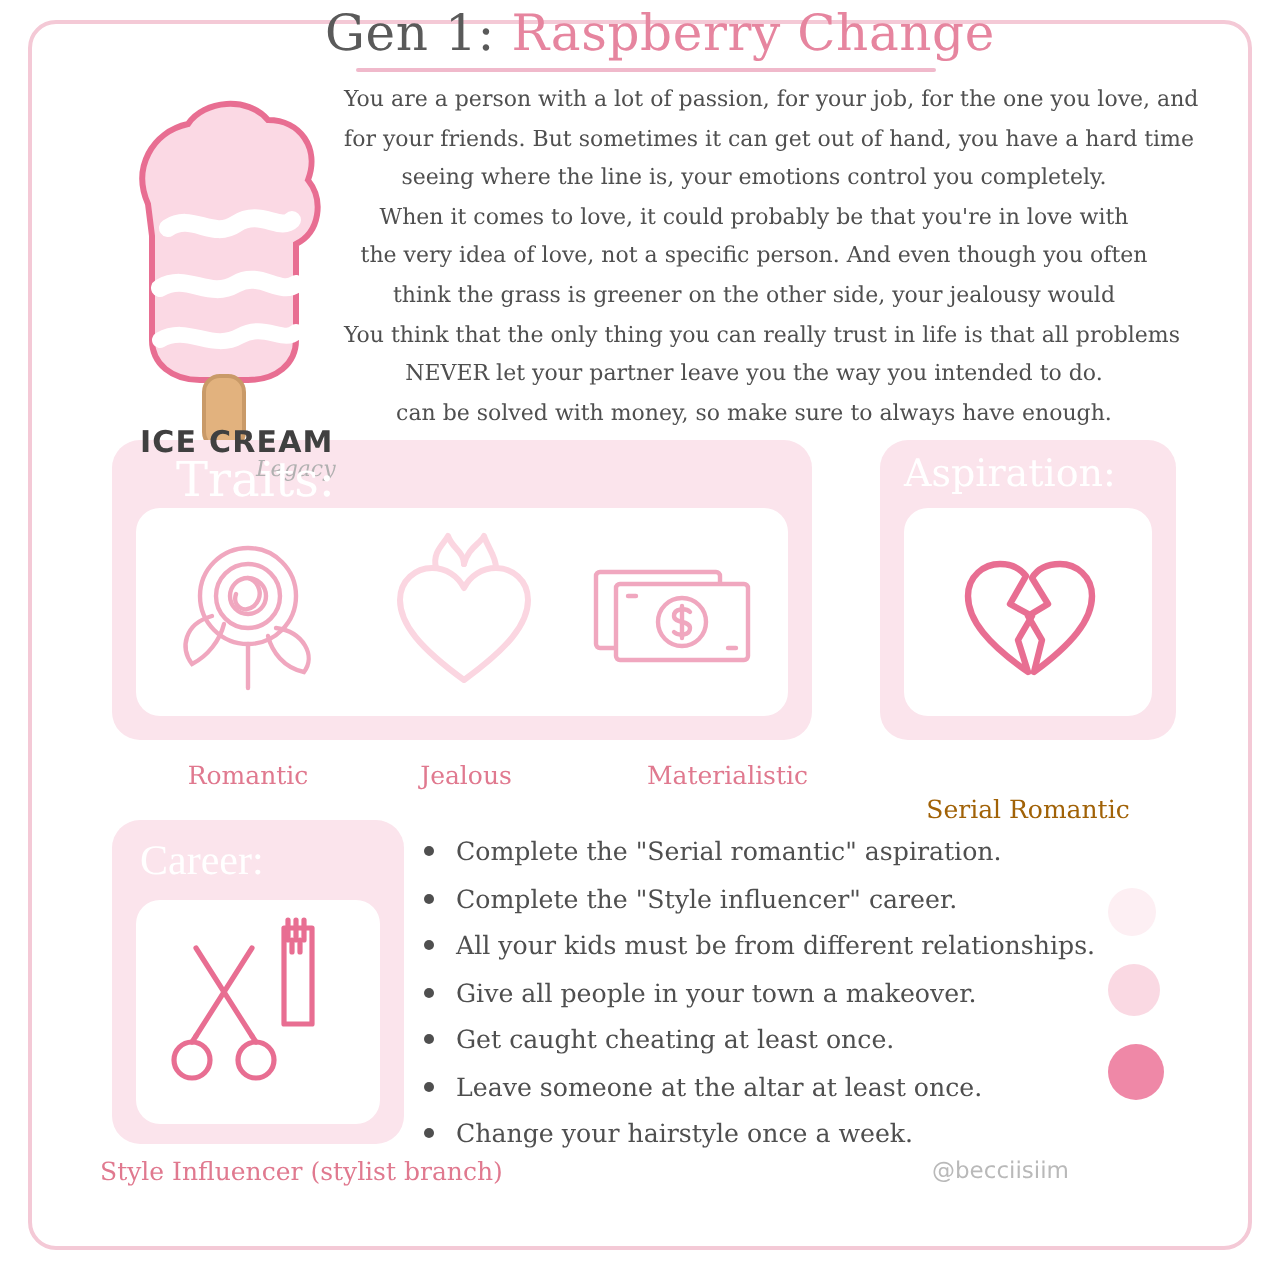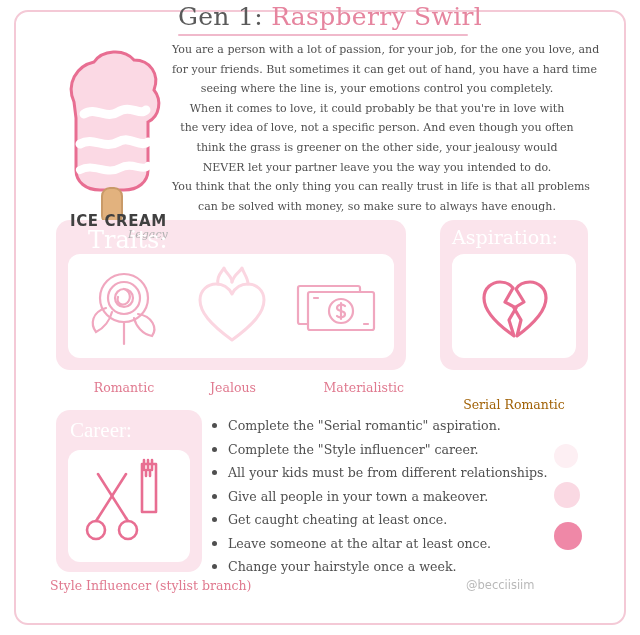--- a/index.html
+++ b/index.html
@@ -227,21 +227,21 @@
 </style>
 </head>
 <body>
 
 <div id="page">
 
   <div class="frame"></div>
 
   <div class="title">
     <span class="gen">Gen 1:</span>
-    <span class="name">Raspberry Swirl</span>
+    <span class="name">Raspberry Change</span>
   </div>
   <div class="title-underline"></div>
 
   <div class="popsicle-box">
     <svg width="130" height="185" viewBox="0 0 130 185">
       <path d="M30 58 C22 40 32 22 50 18 C58 6 80 4 90 16 C106 16 116 30 110 46
                C118 56 116 72 104 78 L104 126 C104 138 94 146 80 146 L56 146
                C42 146 32 138 32 126 L32 74 Z" fill="#fbd9e4" stroke="#e86e92" stroke-width="3"></path>
       <path d="M40 70 C52 62 62 76 74 68 C86 60 96 72 102 66" fill="none" stroke="#ffffff" stroke-width="9" stroke-linecap="round"></path>
       <path d="M36 100 C50 92 60 106 74 98 C86 91 96 104 104 98" fill="none" stroke="#ffffff" stroke-width="9" stroke-linecap="round"></path>
@@ -250,22 +250,22 @@
     </svg>
   </div>
 
   <div class="intro">
     <span class="l lft">You are a person with a lot of passion, for your job, for the one you love, and</span>
     <span class="l lft">for your friends. But sometimes it can get out of hand, you have a hard time</span>
     <span class="l">seeing where the line is, your emotions control you completely.</span>
     <span class="l">When it comes to love, it could probably be that you're in love with</span>
     <span class="l">the very idea of love, not a specific person. And even though you often</span>
     <span class="l">think the grass is greener on the other side, your jealousy would</span>
+    <span class="l">You think that the only thing you can really trust in life is that all problems</span>
     <span class="l">NEVER let your partner leave you the way you intended to do.</span>
-    <span class="l">You think that the only thing you can really trust in life is that all problems</span>
     <span class="l">can be solved with money, so make sure to always have enough.</span>
   </div>
 
   <div class="traits-panel"></div>
   <div class="traits-inner"></div>
   <div class="ic-label">ICE CREAM</div>
   <div class="ic-legacy">Legacy</div>
   <div class="traits-title">Traits:</div>
 
   <div class="trait-icon i1">

